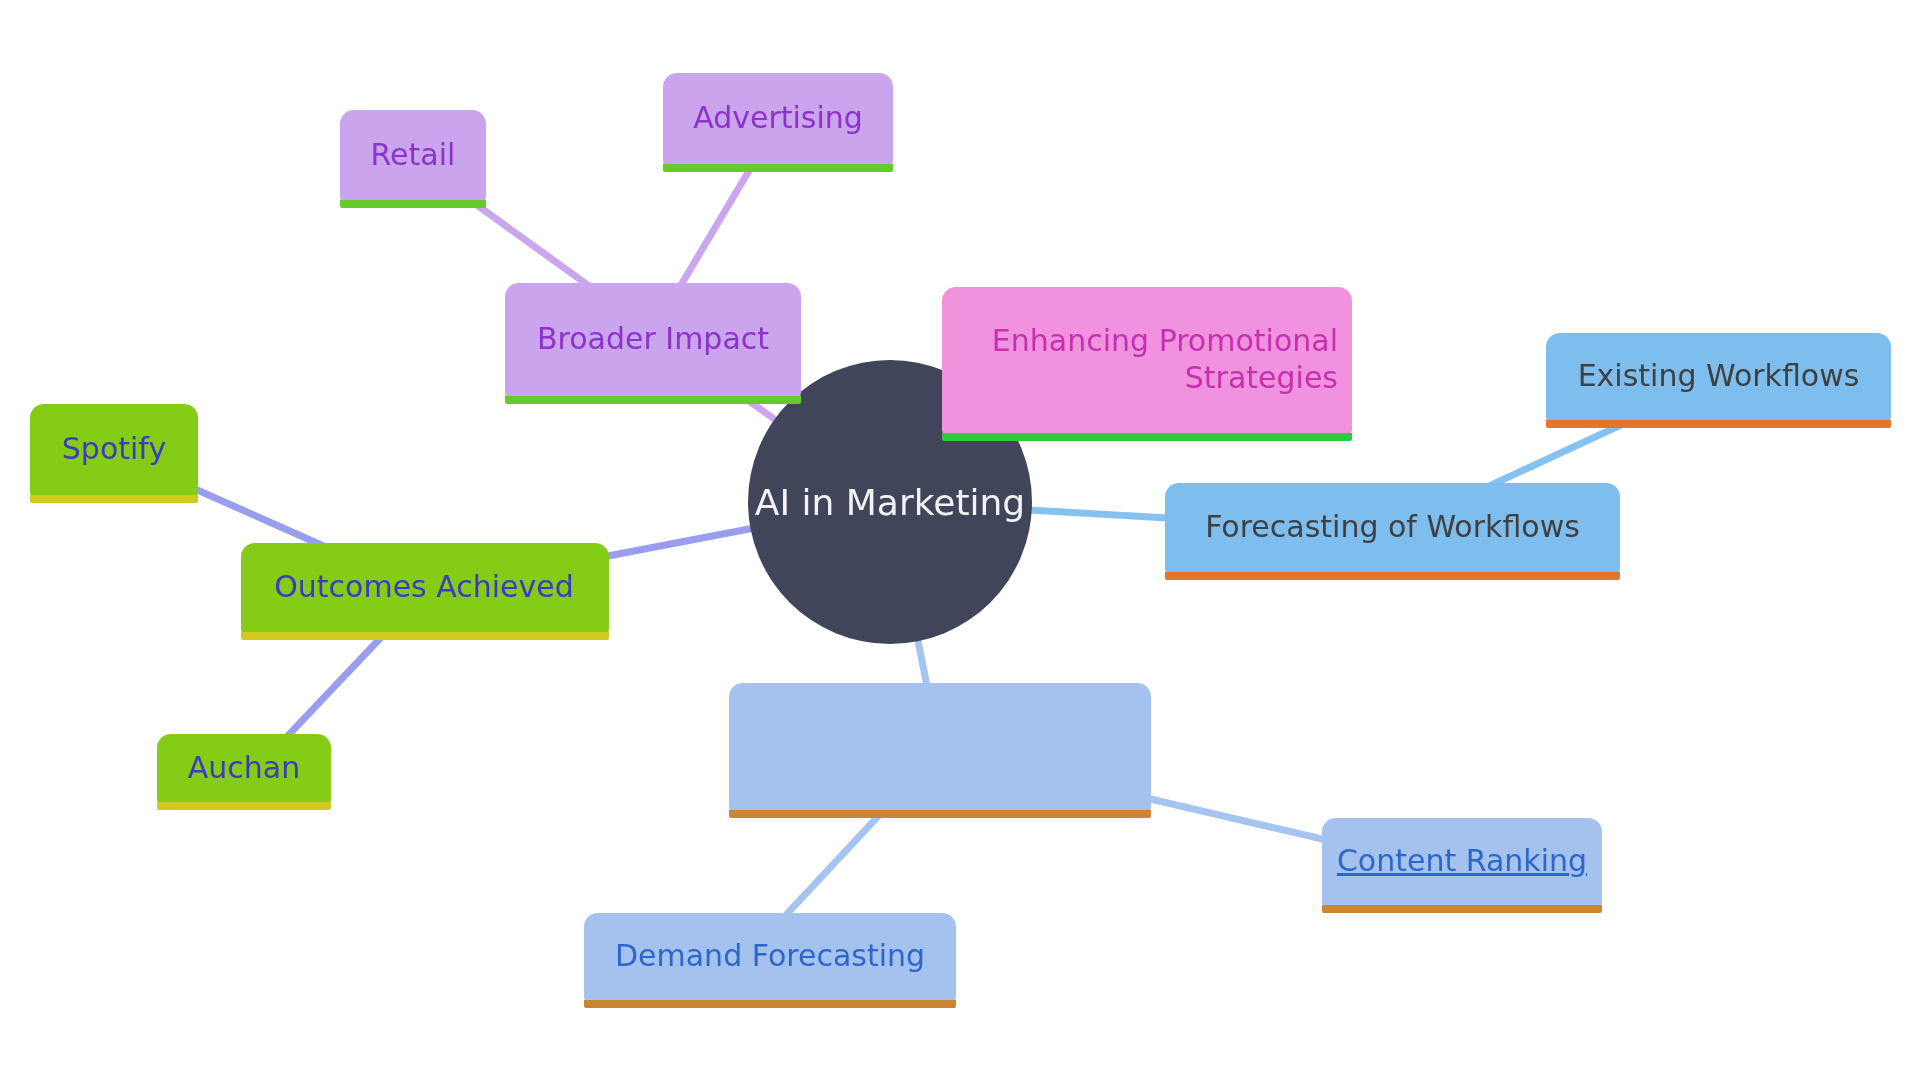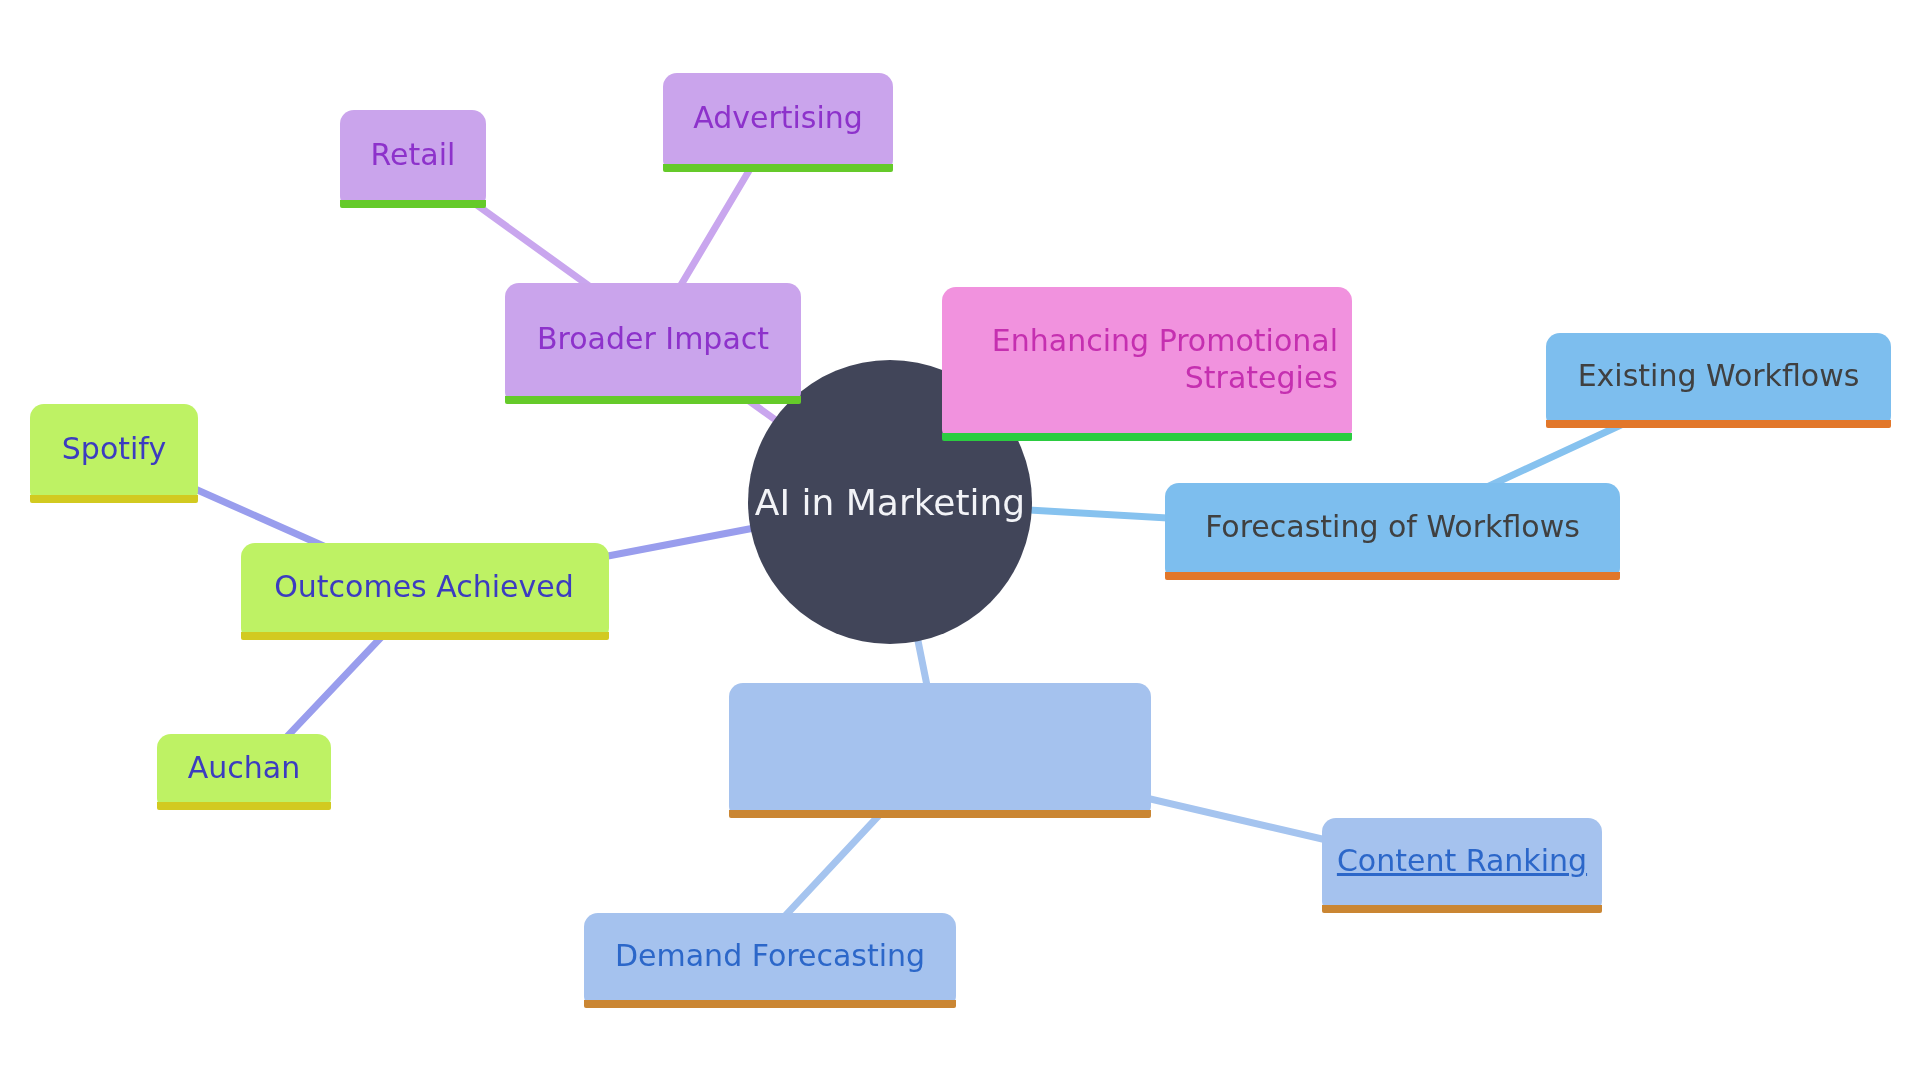--- a/index.html
+++ b/index.html
@@ -39,21 +39,21 @@
     font-size: 36px;
   }
 
   
   .branch-pink       { background: #f192de; color: #c52fb0; }
   .branch-pink       .underline { background: #2bcc40; }
   .branch-blue       { background: #7dbeee; color: #404040; }
   .branch-blue       .underline { background: #e2772a; }
   .branch-periwinkle { background: #a5c2ee; color: #2c67c9; }
   .branch-periwinkle .underline { background: #ca8633; }
-  .branch-violet     { background: #bef264; color: #3c3cc0; }
+  .branch-violet     { background: #84cc16; color: #3c3cc0; }
   .branch-violet     .underline { background: #d2ca20; }
   .branch-purple     { background: #caa4ec; color: #8d32cb; }
   .branch-purple     .underline { background: #65ca2a; }
 
   
   #node-enhancing    { left: 942px;  top: 246px; width: 410px; height: 154px; margin-top: 41px; }
   #node-assessment   { left: 1165px; top: 483px; width: 455px; height: 97px;  }
   #node-existing     { left: 1546px; top: 333px; width: 345px; height: 95px;  }
   #node-applications { left: 729px;  top: 683px; width: 422px; height: 135px; }
   #node-content      { left: 1322px; top: 818px; width: 280px; height: 95px; text-decoration: underline;  }

